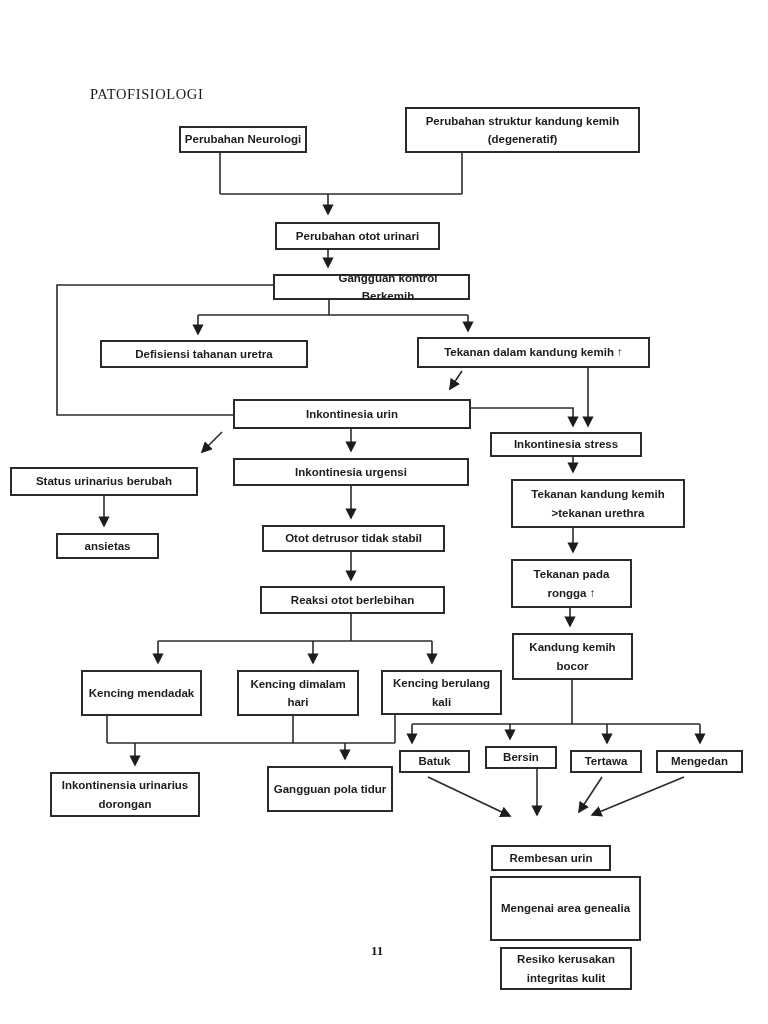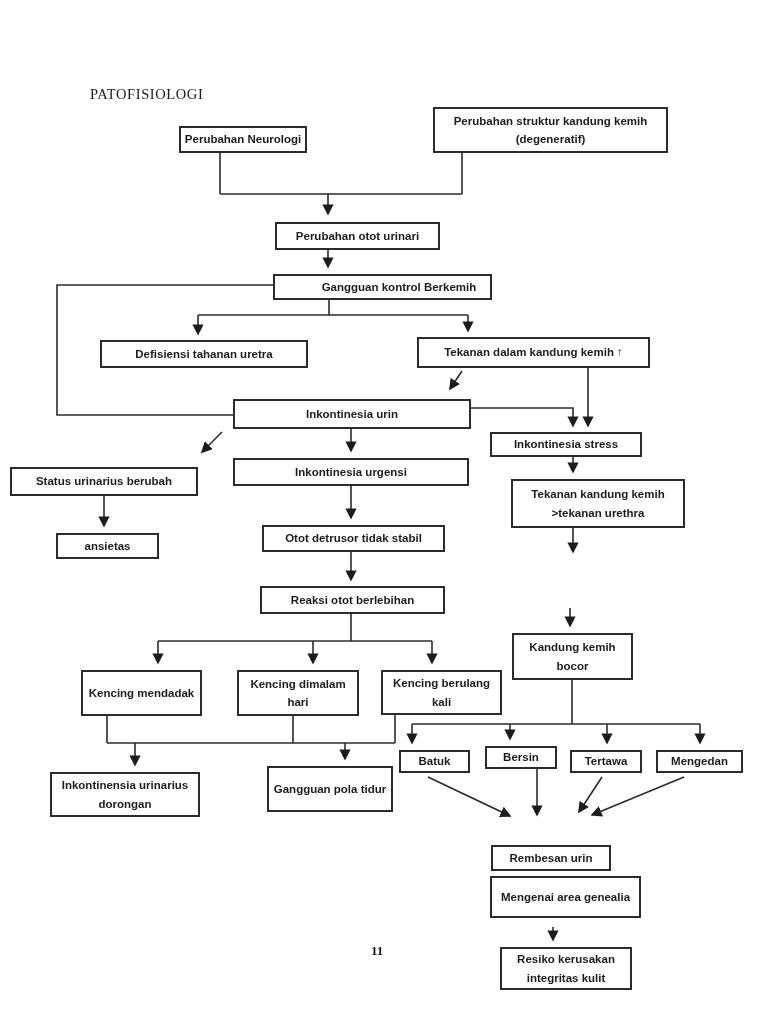--- a/index.html
+++ b/index.html
@@ -129,42 +129,43 @@
       <path d="M537,768 V815" marker-end="url(#ah)"></path>
       <path d="M602,777 L579,812" marker-end="url(#ah)"></path>
       <path d="M684,777 L592,815" marker-end="url(#ah)"></path>
 
       <path d="M553,849 V869" marker-end="url(#ah)"></path>
       <path d="M553,927 V940" marker-end="url(#ah)"></path>
     </g>
   </svg>
 
   <div class="node" style="left:179px; top:126px; width:128px; height:27px;">Perubahan Neurologi</div>
-  <div class="node" style="left:405px; top:107px; width:235px; height:46px;margin-left:28px;">Perubahan struktur kandung kemih (degeneratif)</div>
+  <div class="node" style="left:405px; top:107px; width:235px; height:46px;">Perubahan struktur kandung kemih (degeneratif)</div>
   <div class="node" style="left:275px; top:222px; width:165px; height:28px;">Perubahan otot urinari</div>
-  <div class="node" style="left:273px; top:274px; width:219px; height:26px;padding-left:36px;">Gangguan kontrol Berkemih</div>
+  <div class="node" style="left:273px; top:274px; width:197px; height:26px;padding-left:36px;">Gangguan kontrol Berkemih</div>
   <div class="node" style="left:100px; top:340px; width:208px; height:28px;">Defisiensi tahanan uretra</div>
   <div class="node" style="left:417px; top:337px; width:233px; height:31px;">Tekanan dalam kandung kemih ↑</div>
   <div class="node" style="left:233px; top:399px; width:238px; height:30px;">Inkontinesia urin</div>
   <div class="node" style="left:490px; top:432px; width:152px; height:25px;">Inkontinesia stress</div>
   <div class="node" style="left:10px; top:467px; width:188px; height:29px;">Status urinarius berubah</div>
   <div class="node" style="left:56px; top:533px; width:103px; height:26px;">ansietas</div>
   <div class="node" style="left:233px; top:458px; width:236px; height:28px;">Inkontinesia urgensi</div>
   <div class="node" style="left:511px; top:479px; width:174px; height:49px;">Tekanan kandung kemih &gt;tekanan urethra</div>
   <div class="node" style="left:262px; top:525px; width:183px; height:27px;">Otot detrusor tidak stabil</div>
+  <div class="node" style="left:511px; top:559px; width:121px; height:49px;">Tekanan pada rongga ↑</div>
   <div class="node" style="left:260px; top:586px; width:185px; height:28px;">Reaksi otot berlebihan</div>
   <div class="node" style="left:512px; top:633px; width:121px; height:47px;">Kandung kemih bocor</div>
   <div class="node" style="left:81px; top:670px; width:121px; height:46px;">Kencing mendadak</div>
   <div class="node" style="left:237px; top:670px; width:122px; height:46px;">Kencing dimalam hari</div>
   <div class="node" style="left:381px; top:670px; width:121px; height:45px;">Kencing berulang kali</div>
   <div class="node" style="left:399px; top:750px; width:71px; height:23px;">Batuk</div>
   <div class="node" style="left:485px; top:746px; width:72px; height:23px;">Bersin</div>
   <div class="node" style="left:570px; top:750px; width:72px; height:23px;">Tertawa</div>
   <div class="node" style="left:656px; top:750px; width:87px; height:23px;">Mengedan</div>
   <div class="node" style="left:50px; top:772px; width:150px; height:45px;">Inkontinensia urinarius dorongan</div>
   <div class="node" style="left:267px; top:766px; width:126px; height:46px;">Gangguan pola tidur</div>
   <div class="node" style="left:491px; top:823px; width:120px; height:26px;margin-top:22px;">Rembesan urin</div>
-  <div class="node" style="left:490px; top:876px; width:151px; height:42px;">Mengenai area genealia</div>
+  <div class="node" style="left:490px; top:876px; width:151px; height:65px;">Mengenai area genealia</div>
   <div class="node" style="left:500px; top:947px; width:132px; height:43px;">Resiko kerusakan integritas kulit</div>
 
   <div class="page-number">11</div>
 
 </div>
 
 </body></html>

